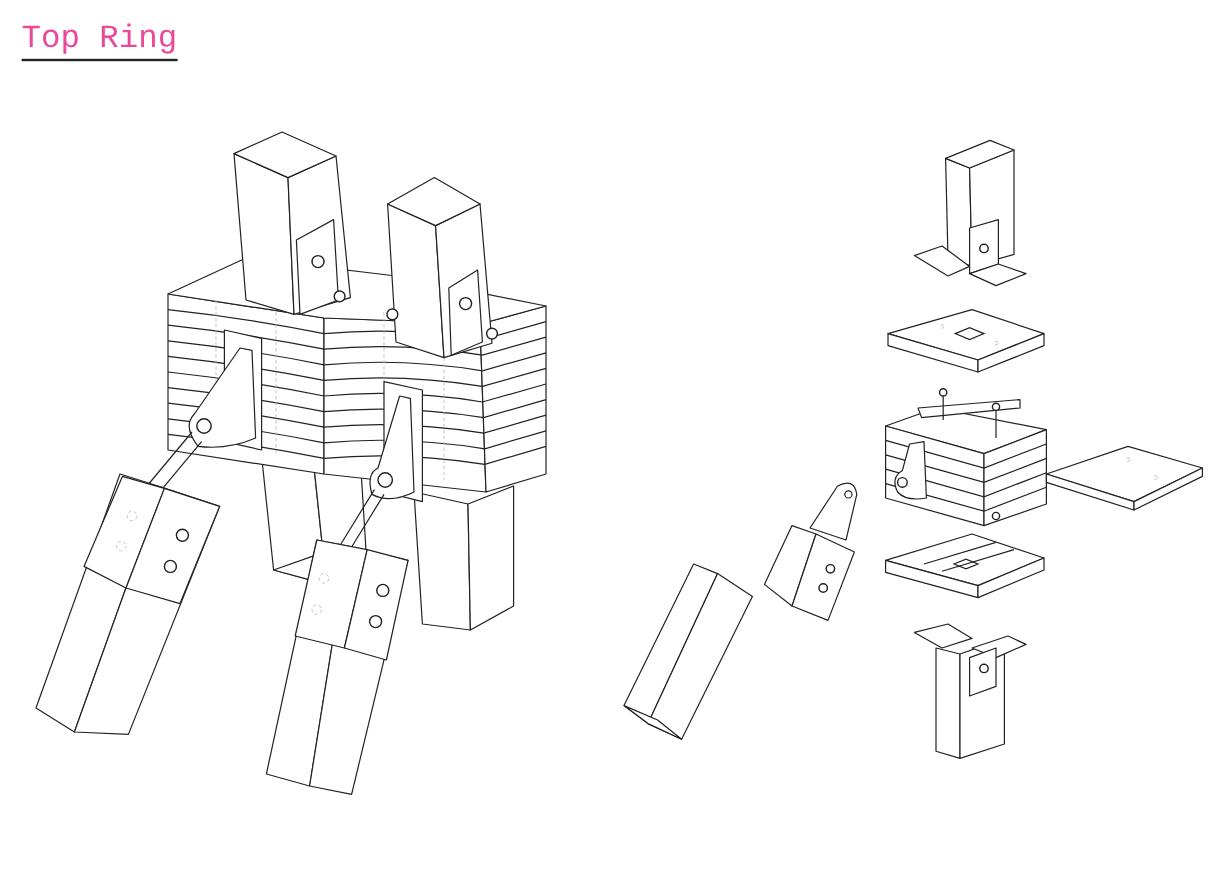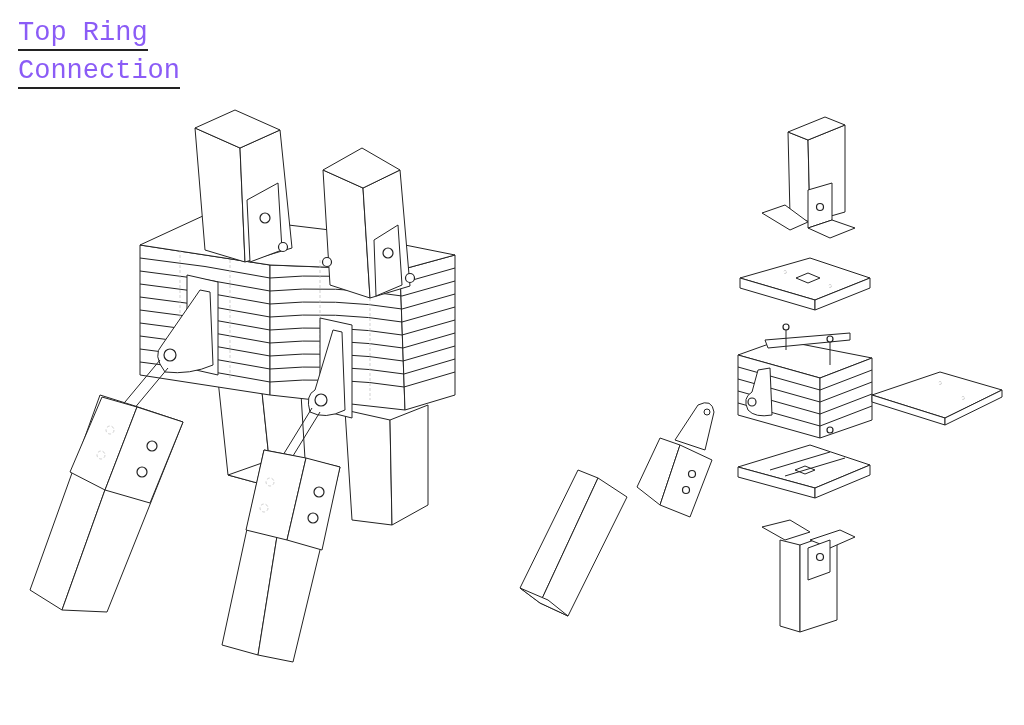--- a/index.html
+++ b/index.html
@@ -1,30 +1,29 @@
 <!DOCTYPE html>
 <html><head>
 <meta charset="utf-8">
 <style>
   html, body { margin:0; padding:0; background:#ffffff; }
   body { width:1024px; height:725px; position:relative; overflow:hidden; font-family:"Liberation Mono", "DejaVu Sans Mono", monospace; }
-  .title { position:absolute; left:18px; top:14px; font-size:27px; line-height:38px; color:#8b5cf6; }
+  .title { position:absolute; left:18px; top:14px; font-size:27px; line-height:38px; color:#ec4899; }
   .title span { display:inline-block; border-bottom:2px solid #222; line-height:32px; }
   svg { position:absolute; left:0; top:0; }
   .ln { fill:#fff; stroke:#222; stroke-width:1; stroke-linejoin:round; }
   .lnf { fill:none; stroke:#222; stroke-width:1; }
   .hid { fill:none; stroke:#bbb; stroke-width:0.7; stroke-dasharray:3 2; }
   .nut { fill:#fff; stroke:#222; stroke-width:1.2; }
 </style>
 </head>
 <body>
 
 <div class="title">
   <span>Top Ring</span><br>
-  <span>Connection</span>
 </div>
 
 <svg width="1024" height="725" viewBox="0 0 1024 725">
 
   <g>
 
     <g>
       <polygon class="ln" points="218,380 262,392 272,487 228,475"></polygon>
       <polygon class="ln" points="262,392 300,378 306,475 272,487"></polygon>
       <polygon class="ln" points="228,475 272,487 306,475 262,463"></polygon>

